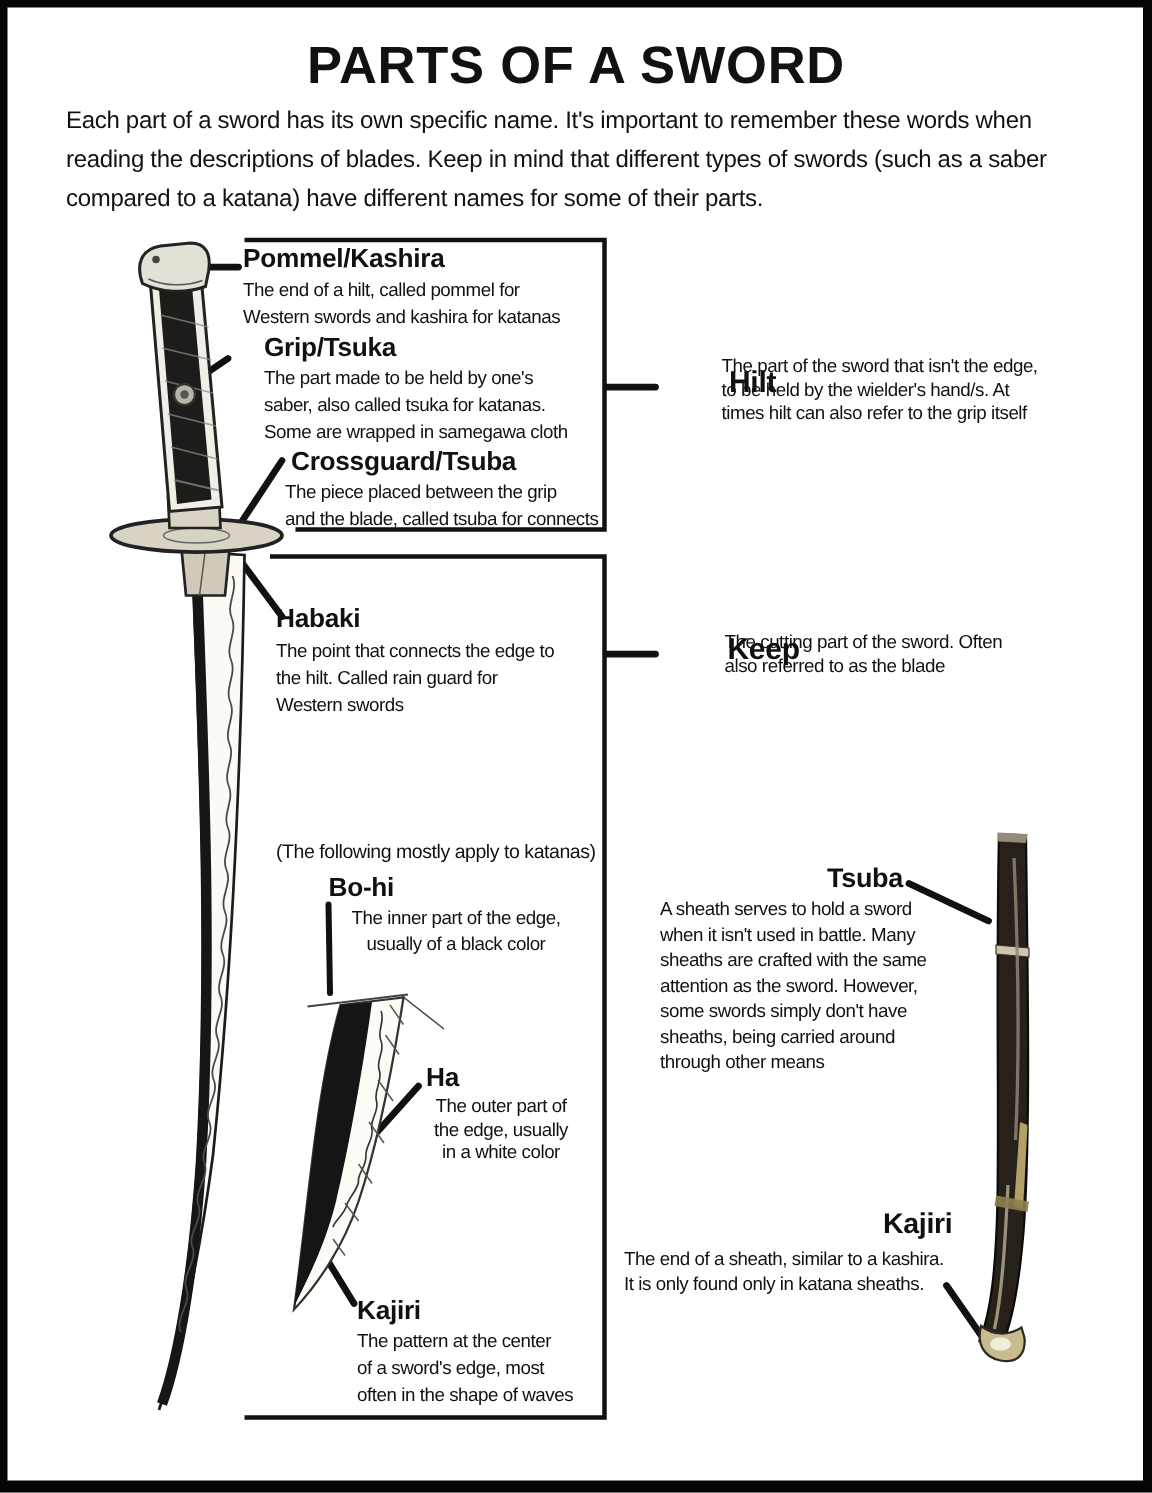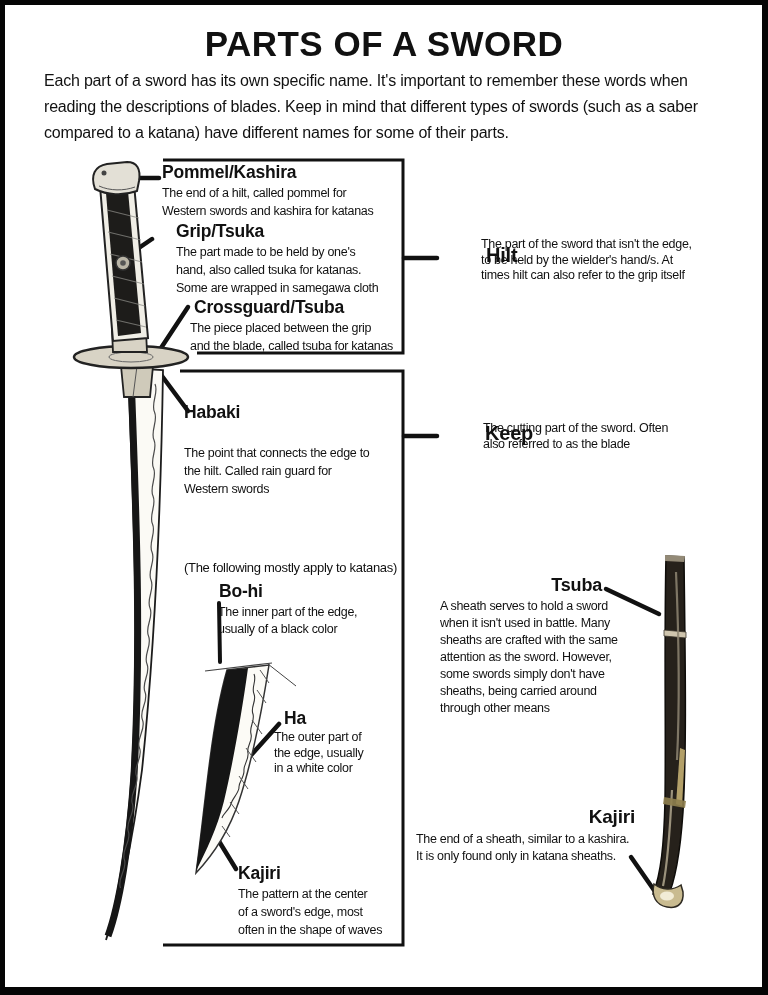--- a/index.html
+++ b/index.html
@@ -22,21 +22,21 @@
   .intro{
     left:44px;top:68px;width:700px;font-size:16px;line-height:26px;
     letter-spacing:-.2px;white-space:pre-line;
   }
   .h{font-weight:700;font-size:17.5px;letter-spacing:-.2px;}
   .h-big{font-weight:700;font-size:20px;letter-spacing:-.2px;margin-left:48px;}
   .desc{font-size:12.5px;line-height:18px;letter-spacing:-.3px;white-space:pre-line;}
   .desc-tight{font-size:12.5px;line-height:15.5px;letter-spacing:-.3px;white-space:pre-line;}
   .desc-mid{font-size:12.5px;line-height:17px;letter-spacing:-.3px;white-space:pre-line;}
   .note{font-size:13px;letter-spacing:-.3px;}
-  .center{}
+  .center{text-align:center;}
   .right{text-align:right;}
 </style>
 </head>
 <body>
 
 <div class="page">
 
   <svg class="art" width="768" height="995" viewBox="0 0 768 995">
 
     <polyline points="163,160 403,160 403,353 197,353" fill="none" stroke="#111" stroke-width="3"></polyline>
@@ -129,34 +129,34 @@
   <div class="txt intro">Each part of a sword has its own specific name. It's important to remember these words when
 reading the descriptions of blades. Keep in mind that different types of swords (such as a saber
 compared to a katana) have different names for some of their parts.</div>
 
   <div class="txt h" style="left:162px;top:162px;">Pommel/Kashira</div>
   <div class="txt desc" style="left:162px;top:184px;width:240px;">The end of a hilt, called pommel for
 Western swords and kashira for katanas</div>
 
   <div class="txt h" style="left:176px;top:221px;">Grip/Tsuka</div>
   <div class="txt desc" style="left:176px;top:243px;width:230px;">The part made to be held by one's
-hand, also called tsuka for katanas.
+saber, also called tsuka for katanas.
 Some are wrapped in samegawa cloth</div>
 
   <div class="txt h" style="left:194px;top:297px;">Crossguard/Tsuba</div>
   <div class="txt desc" style="left:190px;top:319px;width:218px;">The piece placed between the grip
-and the blade, called tsuba for katanas</div>
+and the blade, called tsuba for connects</div>
 
   <div class="txt h-big" style="left:438px;top:244px;">Hilt</div>
   <div class="txt desc-tight" style="left:481px;top:237px;width:215px;">The part of the sword that isn't the edge,
 to be held by the wielder's hand/s. At
 times hilt can also refer to the grip itself</div>
 
   <div class="txt h" style="left:184px;top:402px;">Habaki</div>
-  <div class="txt desc" style="left:184px;top:425px;width:230px;margin-top:19px;">The point that connects the edge to
+  <div class="txt desc" style="left:184px;top:425px;width:230px;">The point that connects the edge to
 the hilt. Called rain guard for
 Western swords</div>
 
   <div class="txt h-big" style="left:437px;top:422px;">Keep</div>
   <div class="txt desc-tight" style="left:483px;top:421px;width:220px;">The cutting part of the sword. Often
 also referred to as the blade</div>
 
   <div class="txt note" style="left:184px;top:560px;">(The following mostly apply to katanas)</div>
 
   <div class="txt h" style="left:219px;top:581px;">Bo-hi</div>

